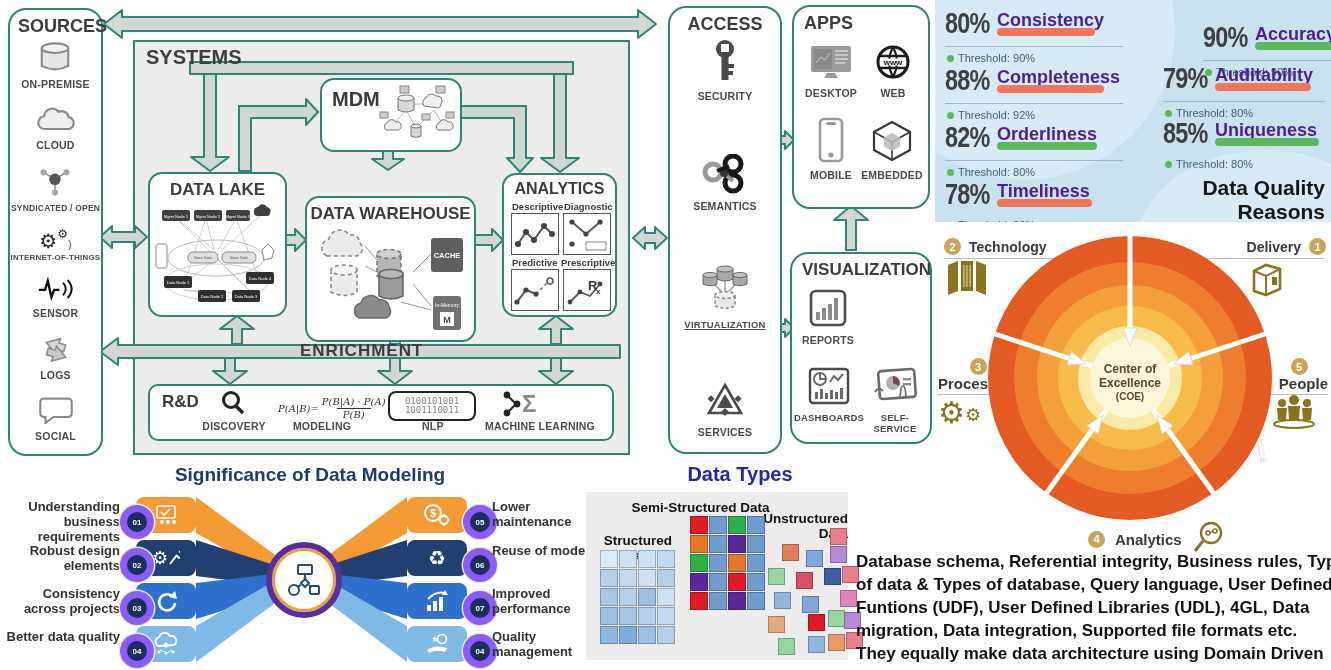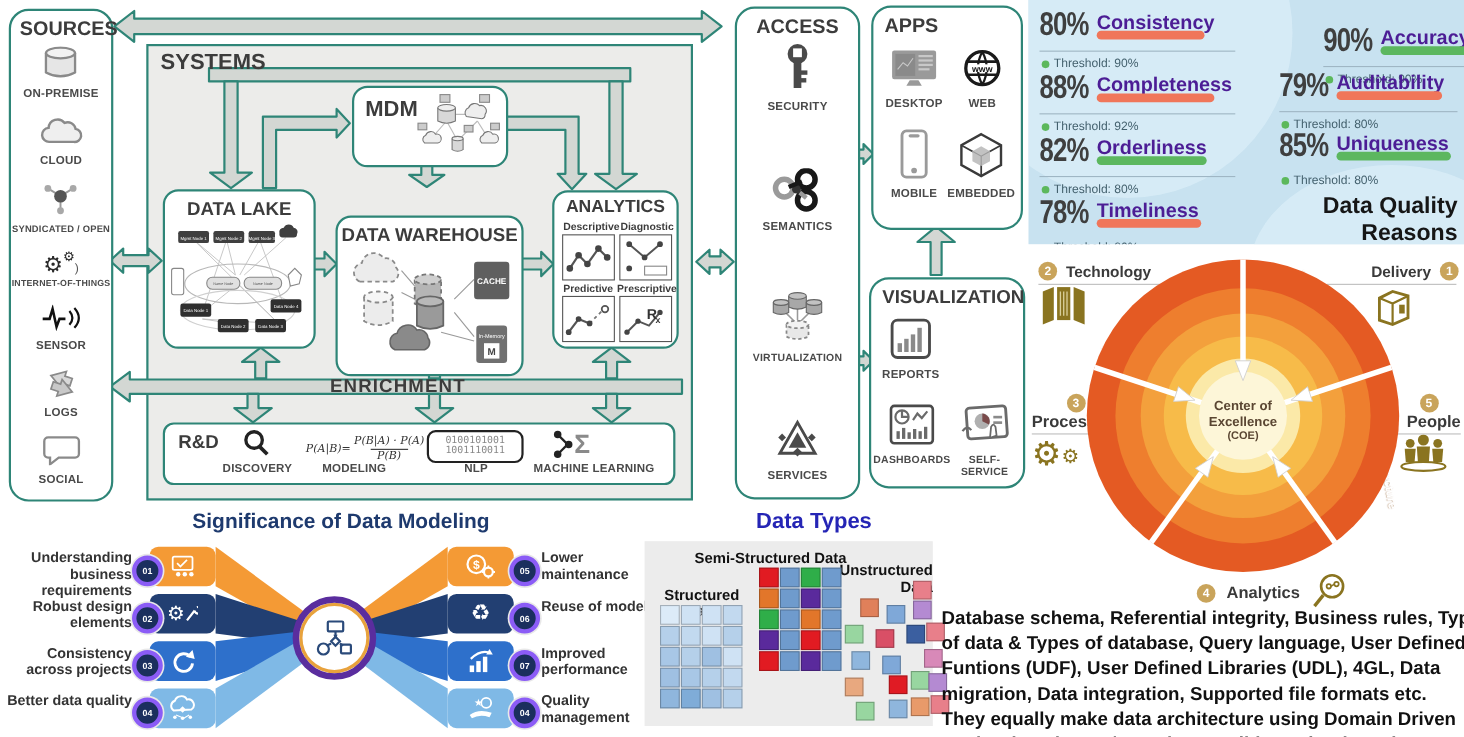--- a/index.html
+++ b/index.html
@@ -17,21 +17,21 @@
   .qbar{height:8px;border-radius:4px;}
   .qdiv{height:1px;background:#9fb6c4;}
   .qthr{font-size:11px;color:#44616e;display:flex;align-items:center;gap:4px;}
   .qdot{width:7px;height:7px;border-radius:50%;background:#5cb85c;display:inline-block;}
   .ringlbl{position:absolute;color:#fff;font-weight:bold;white-space:nowrap;text-shadow:0 1px 1px rgba(120,60,0,.35);transform-origin:center;}
   .cnum{width:17px;height:17px;border-radius:50%;background:#c9a45b;color:#fff;font-size:11px;font-weight:bold;display:flex;align-items:center;justify-content:center;}
   .cornlbl{font-size:14px;font-weight:bold;color:#3a3a3a;}
   .cline{height:1px;background:#bdbdbd;}
   .mrowlbl{font-size:13px;font-weight:bold;color:#333;line-height:1.15;}
   .mtile{position:absolute;width:60px;height:36px;border-radius:8px;display:flex;align-items:center;justify-content:center;}
-  .mnum{position:absolute;width:20px;height:20px;border-radius:50%;background:#1b2f5e;border:4px solid #8b5cf6;color:#fff;font-size:8px;font-weight:bold;display:flex;align-items:center;justify-content:center;box-shadow:0 0 0 1.5px #e8e8e8;}
+  .mnum{position:absolute;width:20px;height:20px;border-radius:50%;background:#1b2f5e;border:7px solid #8b5cf6;color:#fff;font-size:8px;font-weight:bold;display:flex;align-items:center;justify-content:center;box-shadow:0 0 0 1.5px #e8e8e8;}
   .sq{position:absolute;border:1px solid rgba(0,0,0,.25);}
   .dtlbl{font-weight:bold;color:#111;font-size:14px;}
   .note{font-size:17px;font-weight:bold;color:#111;line-height:23px;white-space:nowrap;}
   .quad{position:absolute;border:1.5px solid #555;background:#fff;}
   .quadlbl{position:absolute;font-size:9.5px;font-weight:bold;color:#3c3c3c;}
 </style>
 </head>
 <body>
 
 <div id="stage">
@@ -341,21 +341,21 @@
                 <path d="M18 6 v10 q8 4 16 0 v-10" fill="#a8a8a8" stroke="#666"></path>
                 <ellipse cx="26" cy="6" rx="8" ry="3" fill="#c2c2c2" stroke="#666"></ellipse>
                 <path d="M4 12 v9 q7 3.5 14 0 v-9" fill="#a8a8a8" stroke="#666"></path>
                 <ellipse cx="11" cy="12" rx="7" ry="2.6" fill="#c2c2c2" stroke="#666"></ellipse>
                 <path d="M34 12 v9 q7 3.5 14 0 v-9" fill="#a8a8a8" stroke="#666"></path>
                 <ellipse cx="41" cy="12" rx="7" ry="2.6" fill="#c2c2c2" stroke="#666"></ellipse>
               </g>
               <path d="M16 32 v11 q10 4.5 20 0 v-11" fill="#e8e8e8" stroke="#888" stroke-dasharray="3 2.5" stroke-width="1.6"></path>
               <ellipse cx="26" cy="32" rx="10" ry="3.4" fill="#f2f2f2" stroke="#888" stroke-dasharray="3 2.5" stroke-width="1.6"></ellipse>
             </svg></span>
-          <span class="lbl" style="font-size:9.5px;">VIRTUALIZATION</span>
+          <span class="lbl" style="font-size:9.5px;text-decoration:underline;">VIRTUALIZATION</span>
         </div>
       <div class="itm">
           <span><svg width="40" height="38" viewBox="0 0 40 38">
               <path d="M20 3 L36 31 L4 31 Z" fill="none" stroke="#4a4a4a" stroke-width="2.6"></path>
               <path d="M20 12 L28 26 L12 26 Z" fill="#4a4a4a"></path>
               <path d="M20 26 l4 4 -4 4 -4 -4 z" fill="#4a4a4a"></path>
               <rect x="4" y="14" width="5" height="5" fill="#4a4a4a" transform="rotate(45 6 16)"></rect>
               <rect x="31" y="14" width="5" height="5" fill="#4a4a4a" transform="rotate(45 33 16)"></rect>
             </svg></span>
           <span class="lbl">SERVICES</span>

